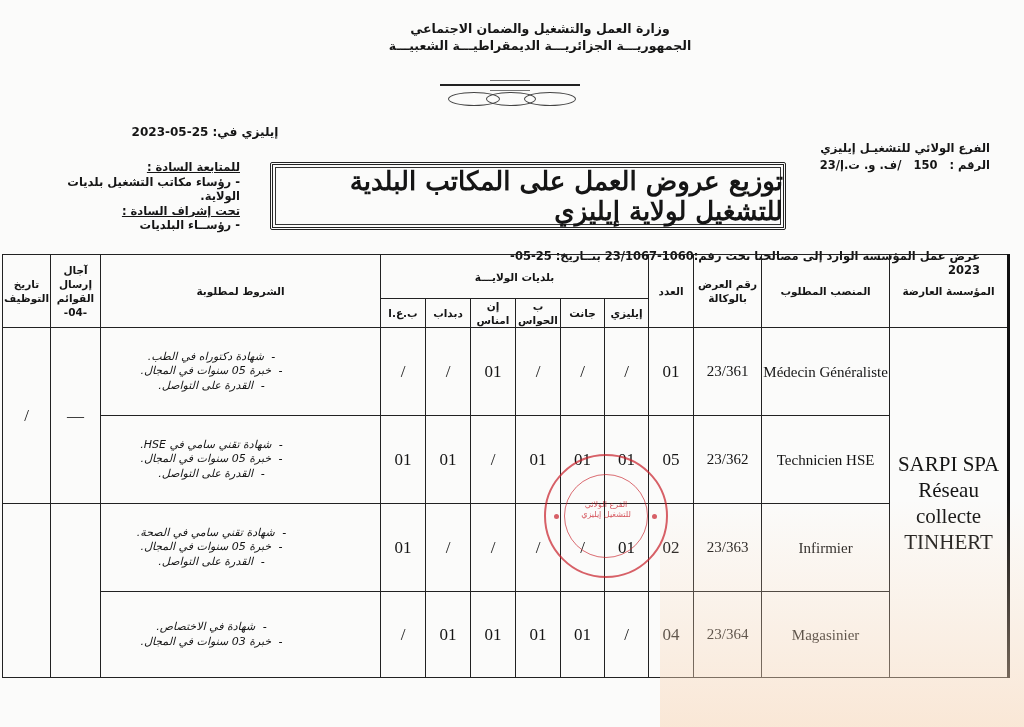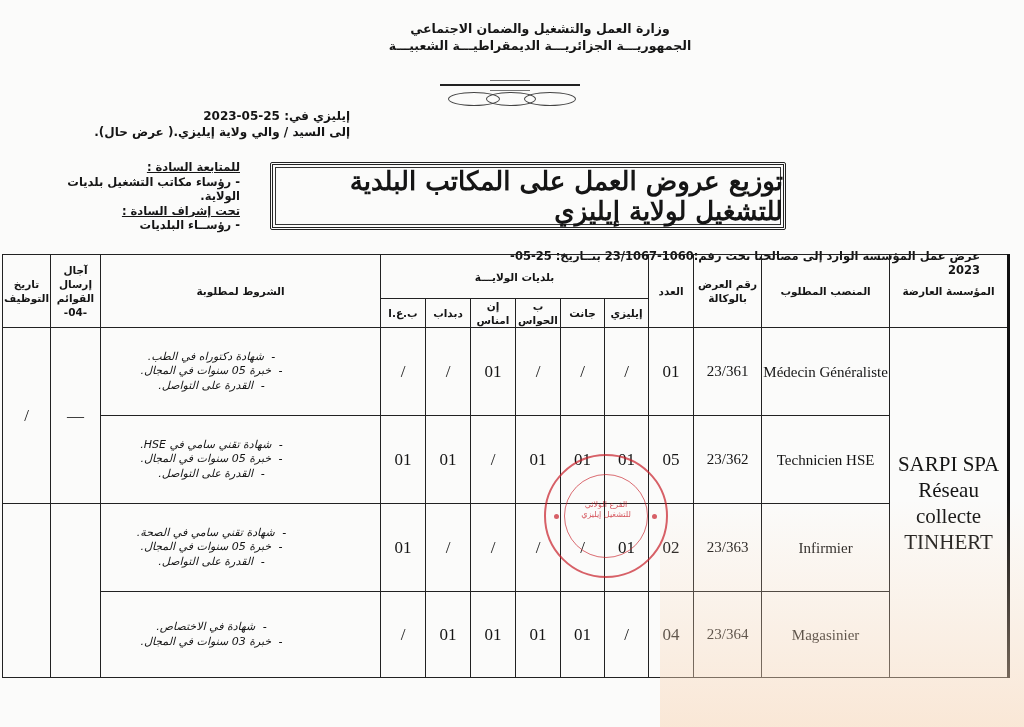--- a/index.html
+++ b/index.html
@@ -7,21 +7,21 @@
     width:1024px; height:727px; overflow:hidden; position:relative;
     background:#fbfbfa;
     font-family:"DejaVu Sans", sans-serif; color:#151515;
   }
   .abs { position:absolute; }
   .hdr-center { left:380px; top:20px; width:320px; text-align:center; direction:rtl; font-weight:bold; font-size:12.5px; line-height:17px; }
   .logo { left:440px; top:74px; width:140px; height:34px; }
   .logo .bar1 { position:absolute; left:0; right:0; top:10px; height:2px; background:#222; }
   .logo .bar2 { position:absolute; left:50px; right:50px; top:6px; height:9px; border-top:1px solid #777; border-bottom:1px solid #777; }
   .logo .wave { position:absolute; top:18px; height:12px; border:1.5px solid #444; border-radius:50%; }
-  .date-block { left:60px; top:108px; width:290px; direction:rtl; text-align:right; font-weight:bold; font-size:12px; line-height:16px; }
+  .date-block { left:60px; top:124px; width:290px; direction:rtl; text-align:center; font-weight:bold; font-size:12px; line-height:16px; }
   .follow-block { left:40px; top:160px; width:200px; direction:rtl; text-align:right; font-weight:bold; font-size:11.5px; line-height:14.5px; }
   .follow-block .u { text-decoration:underline; }
   .branch-block { left:800px; top:140px; width:190px; direction:rtl; text-align:right; font-weight:bold; font-size:11.5px; line-height:17px; }
   .title-box {
     left:270px; top:162px; width:510px; height:62px;
     border:3px double #222; border-radius:2px;
     display:flex; align-items:center; justify-content:center;
     direction:rtl; font-family:"DejaVu Serif", serif; font-weight:bold; font-size:26px;
     box-shadow: inset 0 0 0 2px #fbfbfa, inset 0 0 0 3px #333;
   }
@@ -63,31 +63,36 @@
 <div class="abs logo">
   <div class="bar1"></div>
     <div class="bar2"></div>
   <div class="wave" style="left:8px; width:50px;"></div>
   <div class="wave" style="left:46px; width:48px;"></div>
   <div class="wave" style="left:84px; width:50px;"></div>
 </div>
 
 <div class="abs date-block">
   <div>إيليزي في: 25-05-2023</div>
-  <div>إلى السيد / والي ولاية إيليزي.( عرض حال).</div>
 </div>
 
 <div class="abs follow-block">
   <div class="u">للمتابعة السادة :</div>
   <div>- رؤساء مكاتب التشغيل بلديات الولاية.</div>
   <div class="u">تحت إشراف السادة :</div>
   <div>- رؤســاء البلديات</div>
 </div>
 
 <div class="abs branch-block">
+  <div>الفرع الولائي للتشغيـل  إيليزي</div>
+  <div>
+    <span>الرقم :</span>
+    &nbsp;&nbsp;<span>150</span>
+    &nbsp;&nbsp;<span>/ف. و. ت.إ/23</span>
+  </div>
 </div>
 
 <div class="abs title-box">
   <span>توزيع عروض العمل على المكاتب البلدية للتشغيل لولاية  إيليزي</span>
 </div>
 
 <div class="abs ref-line">عرض عمل المؤسسة الوارد إلى مصالحنا تحت رقم:1060-23/1067 بتــاريخ: 25-05-2023</div>
 
 <table class="main">
   <colgroup>

